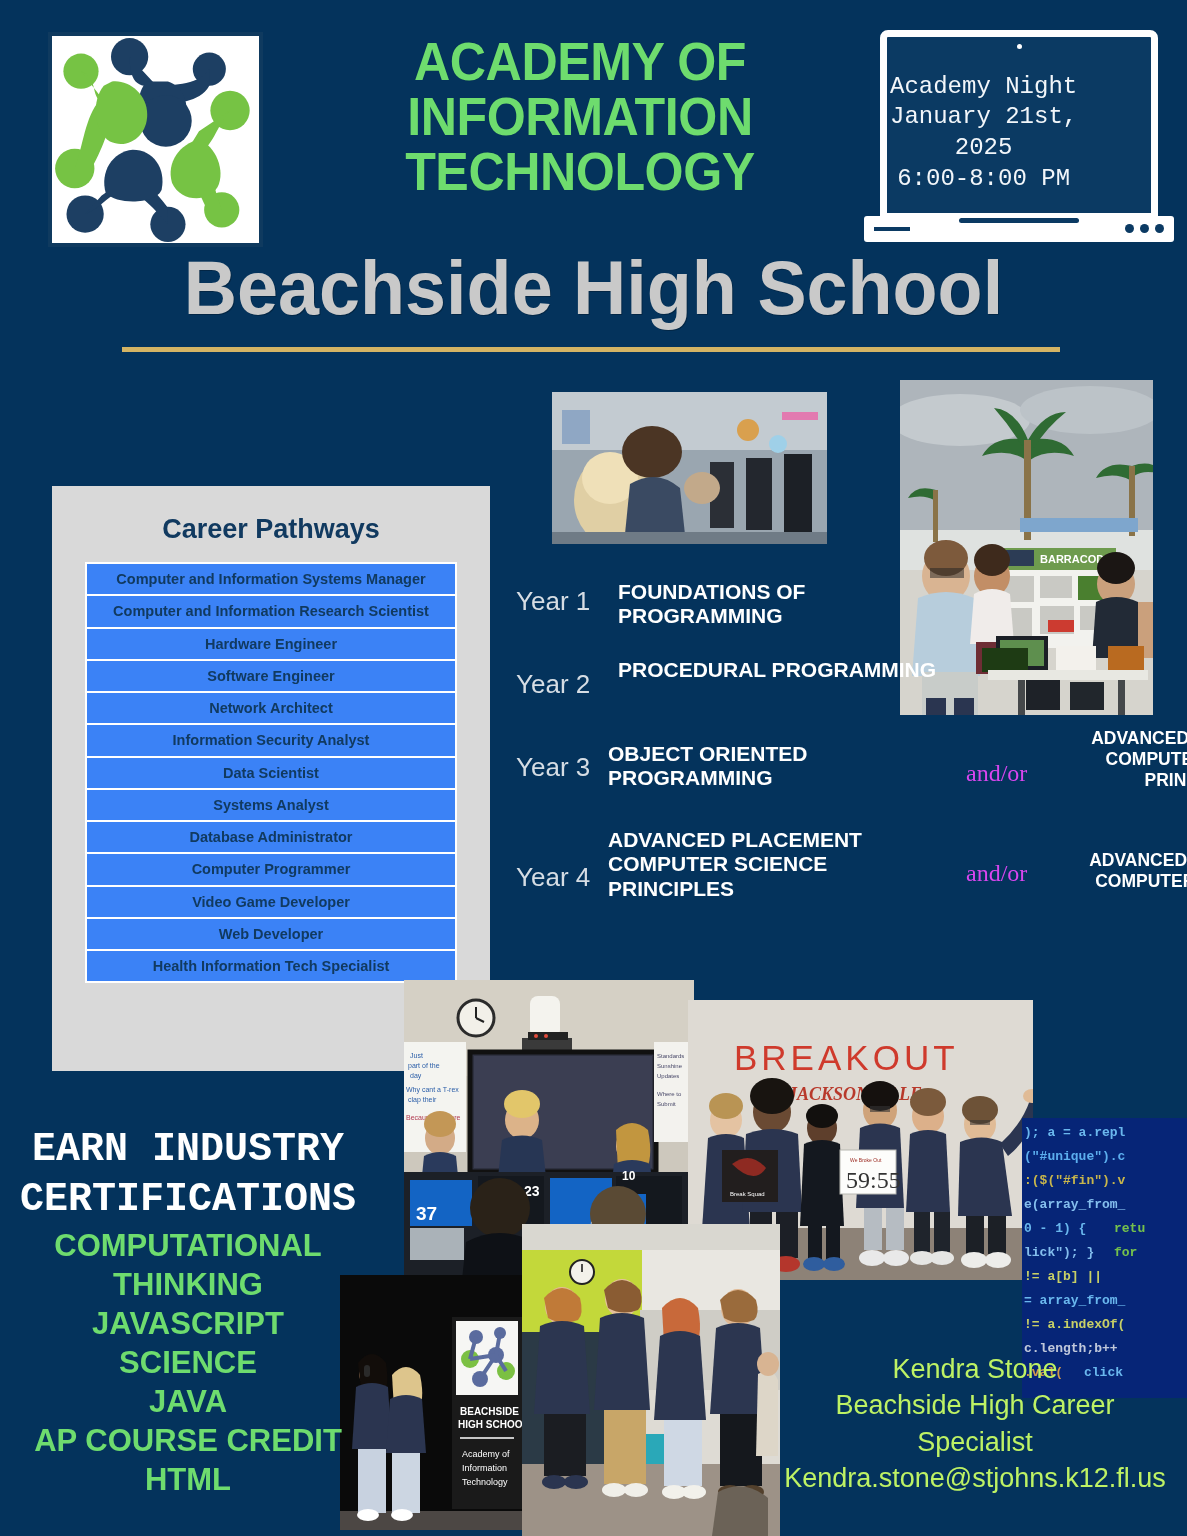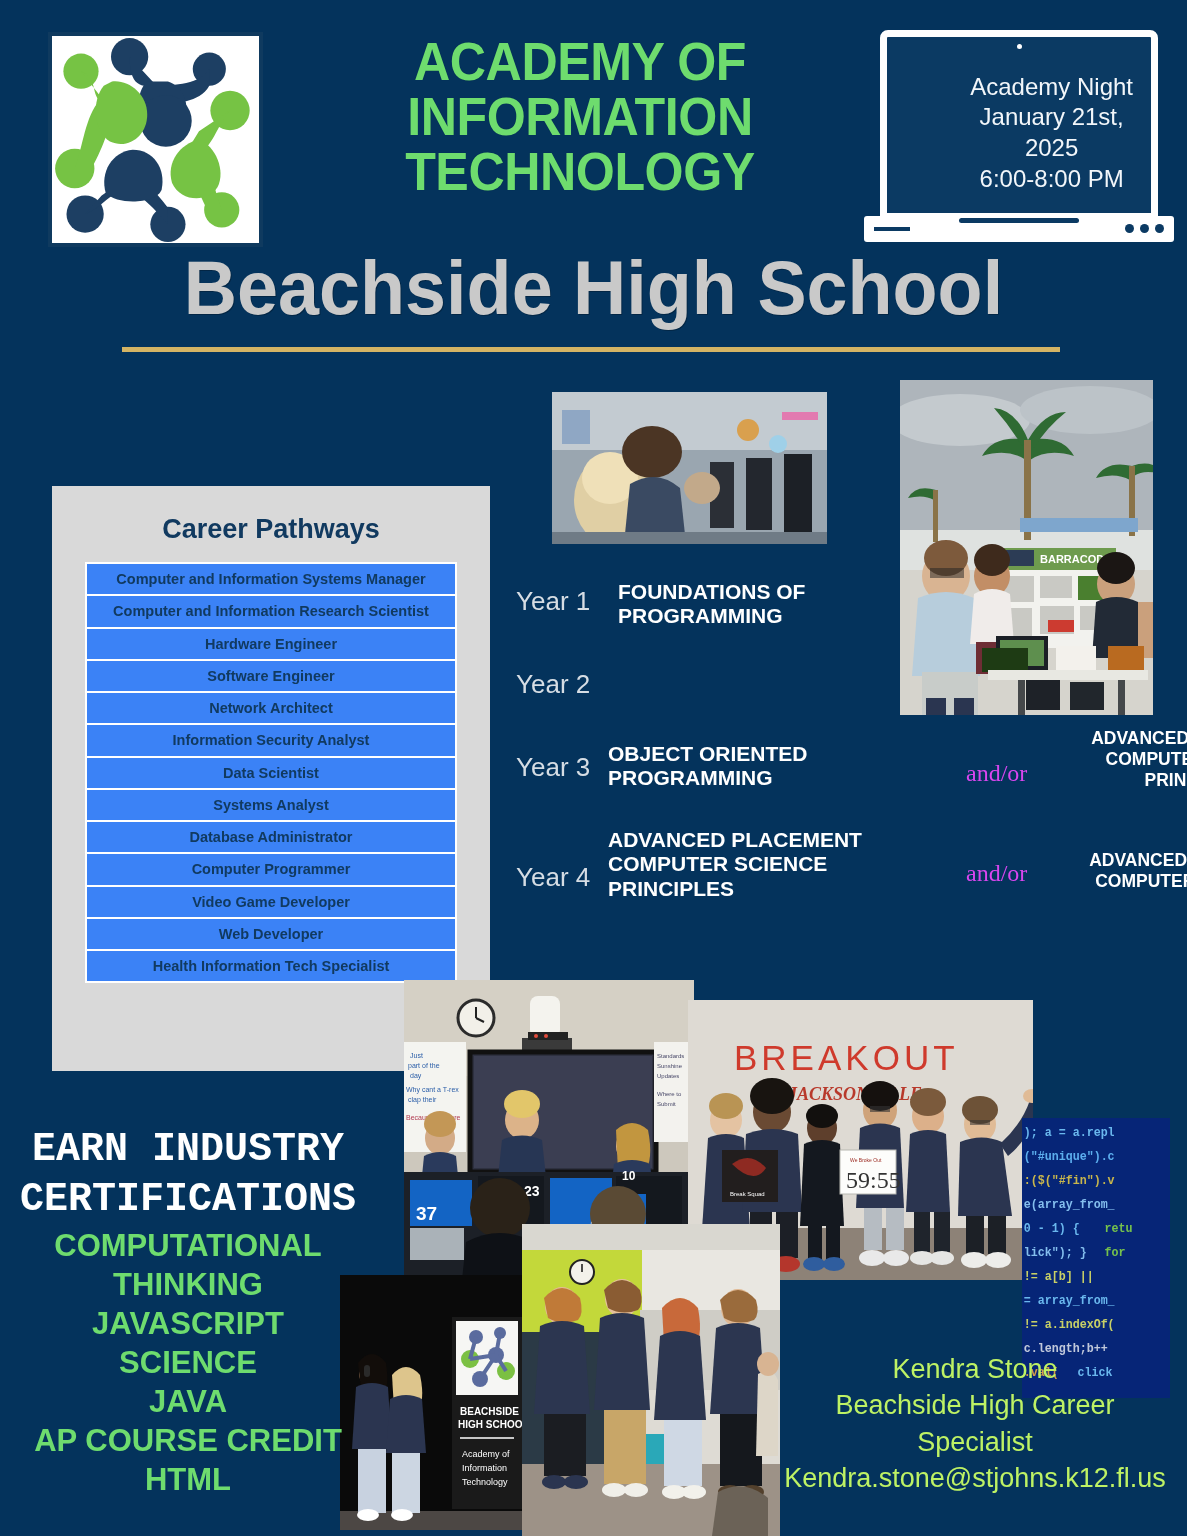--- a/index.html
+++ b/index.html
@@ -37,23 +37,24 @@
   .laptop .lid{
     position:absolute; left:16px; top:0; right:16px; height:190px;
     border:7px solid #ffffff; border-radius:8px 8px 0 0; background:#0b3a63;
   }
   .laptop .cam{
     position:absolute; left:50%; top:7px; width:5px; height:5px; margin-left:-2px;
     background:#ffffff; border-radius:50%;
   }
   .laptop .screen{
     position:absolute; left:0; right:0; top:22px; bottom:6px;
-    display:flex; align-items:center; justify-content:flex-end;
+    display:flex; align-items:center; justify-content:flex-start;
     color:#f2f6fa; font-size:24px; line-height:1.28; text-align:center;
-    padding:0 18px;
+    padding:0 3px;
+    font-family:Liberation Mono, monospace;
   }
   .laptop .base{
     position:absolute; left:0; right:0; top:186px; height:26px;
     background:#ffffff; border-radius:3px;
   }
   .laptop .notch{
     position:absolute; left:50%; margin-left:-60px; top:188px; width:120px; height:5px;
     background:#0b3a63; border-radius:3px;
   }
   .laptop .dash{
@@ -97,21 +98,21 @@
   
   .photo{ position:absolute; overflow:hidden; background:#2b3d4d; }
   .photo svg{ display:block; width:100%; height:100%; }
 
   .ph-class1 { left:552px; top:392px; width:275px; height:152px; }
   .ph-booth  { left:900px; top:380px; width:253px; height:335px; }
   .ph-smart  { left:404px; top:980px; width:290px; height:300px; }
   .ph-break  { left:688px; top:1000px; width:345px; height:280px; }
   .ph-stage  { left:340px; top:1275px; width:196px; height:255px; }
   .ph-group  { left:522px; top:1224px; width:258px; height:312px; }
-  .ph-code   { left:1022px; top:1118px; width:148px; height:280px; }
+  .ph-code   { left:1022px; top:1118px; width:165px; height:280px; }
 
   
   .years{ position:absolute; left:500px; top:570px; width:690px; height:410px; }
   .ylabel{
     position:absolute; color:#d6dde4; font-size:26px; font-weight:normal;
     font-family:"Liberation Sans","DejaVu Sans",sans-serif;
   }
   .ycourse{
     position:absolute; color:#ffffff; font-weight:bold; 
     font-size:21px; line-height:1.16;
@@ -588,20 +589,21 @@
     </g>
     <rect x="0" y="0" width="165" height="280" fill="#0a3a9e" opacity="0.18"></rect>
   </svg>
 </div>
 
 <div class="years">
   <div class="ylabel" id="y1-label">Year 1</div>
   <div class="ycourse" id="y1-course">FOUNDATIONS OF PROGRAMMING</div>
 
   <div class="ylabel" id="y2-label">Year 2</div>
+  <div class="ycourse" id="y2-course">PROCEDURAL PROGRAMMING</div>
 
   <div class="ylabel" id="y3-label">Year 3</div>
   <div class="ycourse" id="y3-course">OBJECT ORIENTED PROGRAMMING</div>
   <div class="yandor" id="y3-andor">and/or</div>
   <div class="yalt" id="y3-alt">ADVANCED PLACEMENT COMPUTER SCIENCE PRINCIPLES</div>
 
   <div class="ylabel" id="y4-label">Year 4</div>
   <div class="ycourse" id="y4-course">ADVANCED PLACEMENT COMPUTER SCIENCE PRINCIPLES</div>
   <div class="yandor" id="y4-andor">and/or</div>
   <div class="yalt" id="y4-alt">ADVANCED PLACEMENT COMPUTER SCIENCE A</div>

